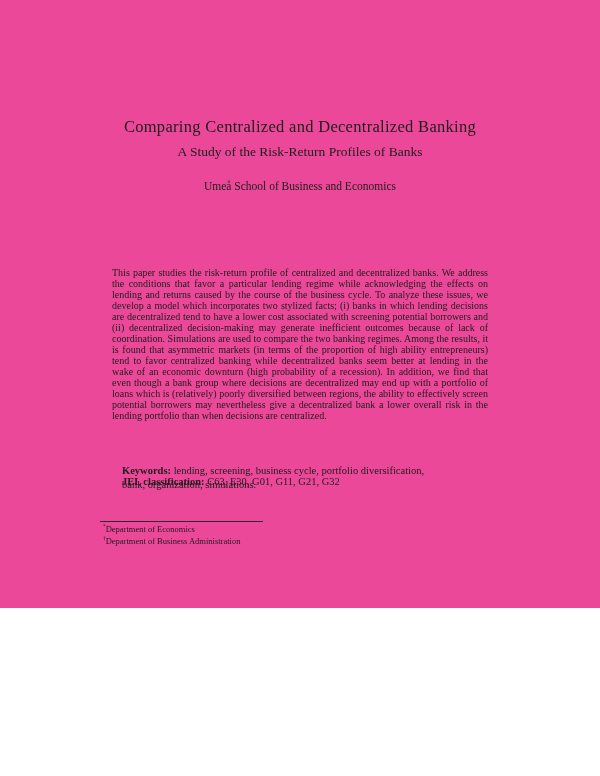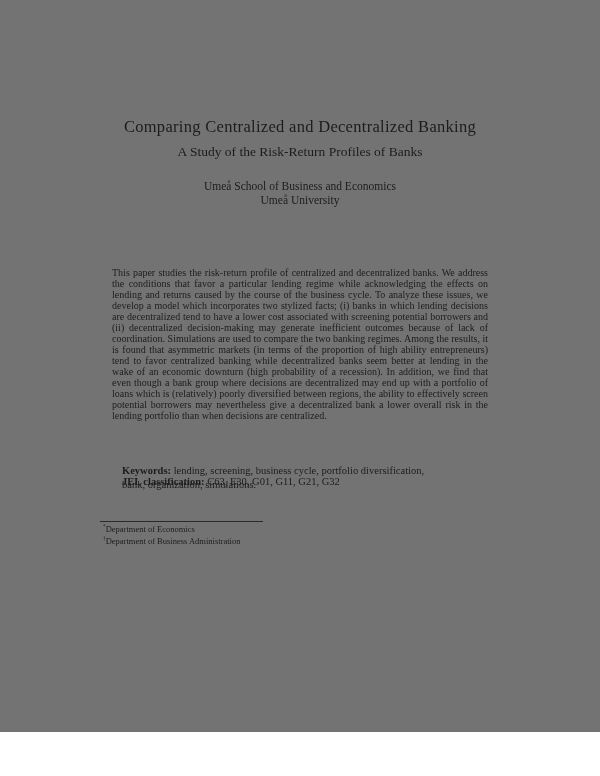--- a/index.html
+++ b/index.html
@@ -1,20 +1,20 @@
 <!DOCTYPE html>
 <html><head>
 <meta charset="utf-8">
 <style>
   html, body { margin: 0; padding: 0; background: #ffffff; }
   .page {
     position: relative;
     width: 600px;
-    height: 732px;
-    background: #737373;
+    height: 608px;
+    background: #ec4899;
     font-family: "Liberation Serif", serif;
     color: #1c1c1c;
     overflow: hidden;
   }
   .centered {
     position: absolute;
     left: 0;
     width: 600px;
     text-align: center;
     margin: 0;
@@ -72,21 +72,20 @@
 
 <div class="page">
 
   <h1 class="centered title">Comparing Centralized and Decentralized Banking</h1>
 
   <h2 class="centered subtitle">A Study of the Risk-Return Profiles of Banks</h2>
 
 
   <p class="centered affil">Umeå School of Business and Economics</p>
 
-  <p class="centered univ">Umeå University</p>
 
 
   <p class="abstract-body">This paper studies the risk-return profile of centralized and decentralized banks. We address the conditions that favor a particular lending regime while acknowledging the effects on lending and returns caused by the course of the business cycle. To analyze these issues, we develop a model which incorporates two stylized facts; (i) banks in which lending decisions are decentralized tend to have a lower cost associated with screening potential borrowers and (ii) decentralized decision-making may generate inefficient outcomes because of lack of coordination. Simulations are used to compare the two banking regimes. Among the results, it is found that asymmetric markets (in terms of the proportion of high ability entrepreneurs) tend to favor centralized banking while decentralized banks seem better at lending in the wake of an economic downturn (high probability of a recession). In addition, we find that even though a bank group where decisions are decentralized may end up with a portfolio of loans which is (relatively) poorly diversified between regions, the ability to effectively screen potential borrowers may nevertheless give a decentralized bank a lower overall risk in the lending portfolio than when decisions are centralized.</p>
 
   <p class="kv keywords"><strong>Keywords:</strong> <span class="pre">lending, screening, business cycle, portfolio diversification,
 bank, organization, simulations.</span></p>
 
   <p class="kv jel"><strong>JEL classification:</strong> <span>C63, E30, G01, G11, G21, G32</span></p>
 
   <div class="fnrule"></div>

